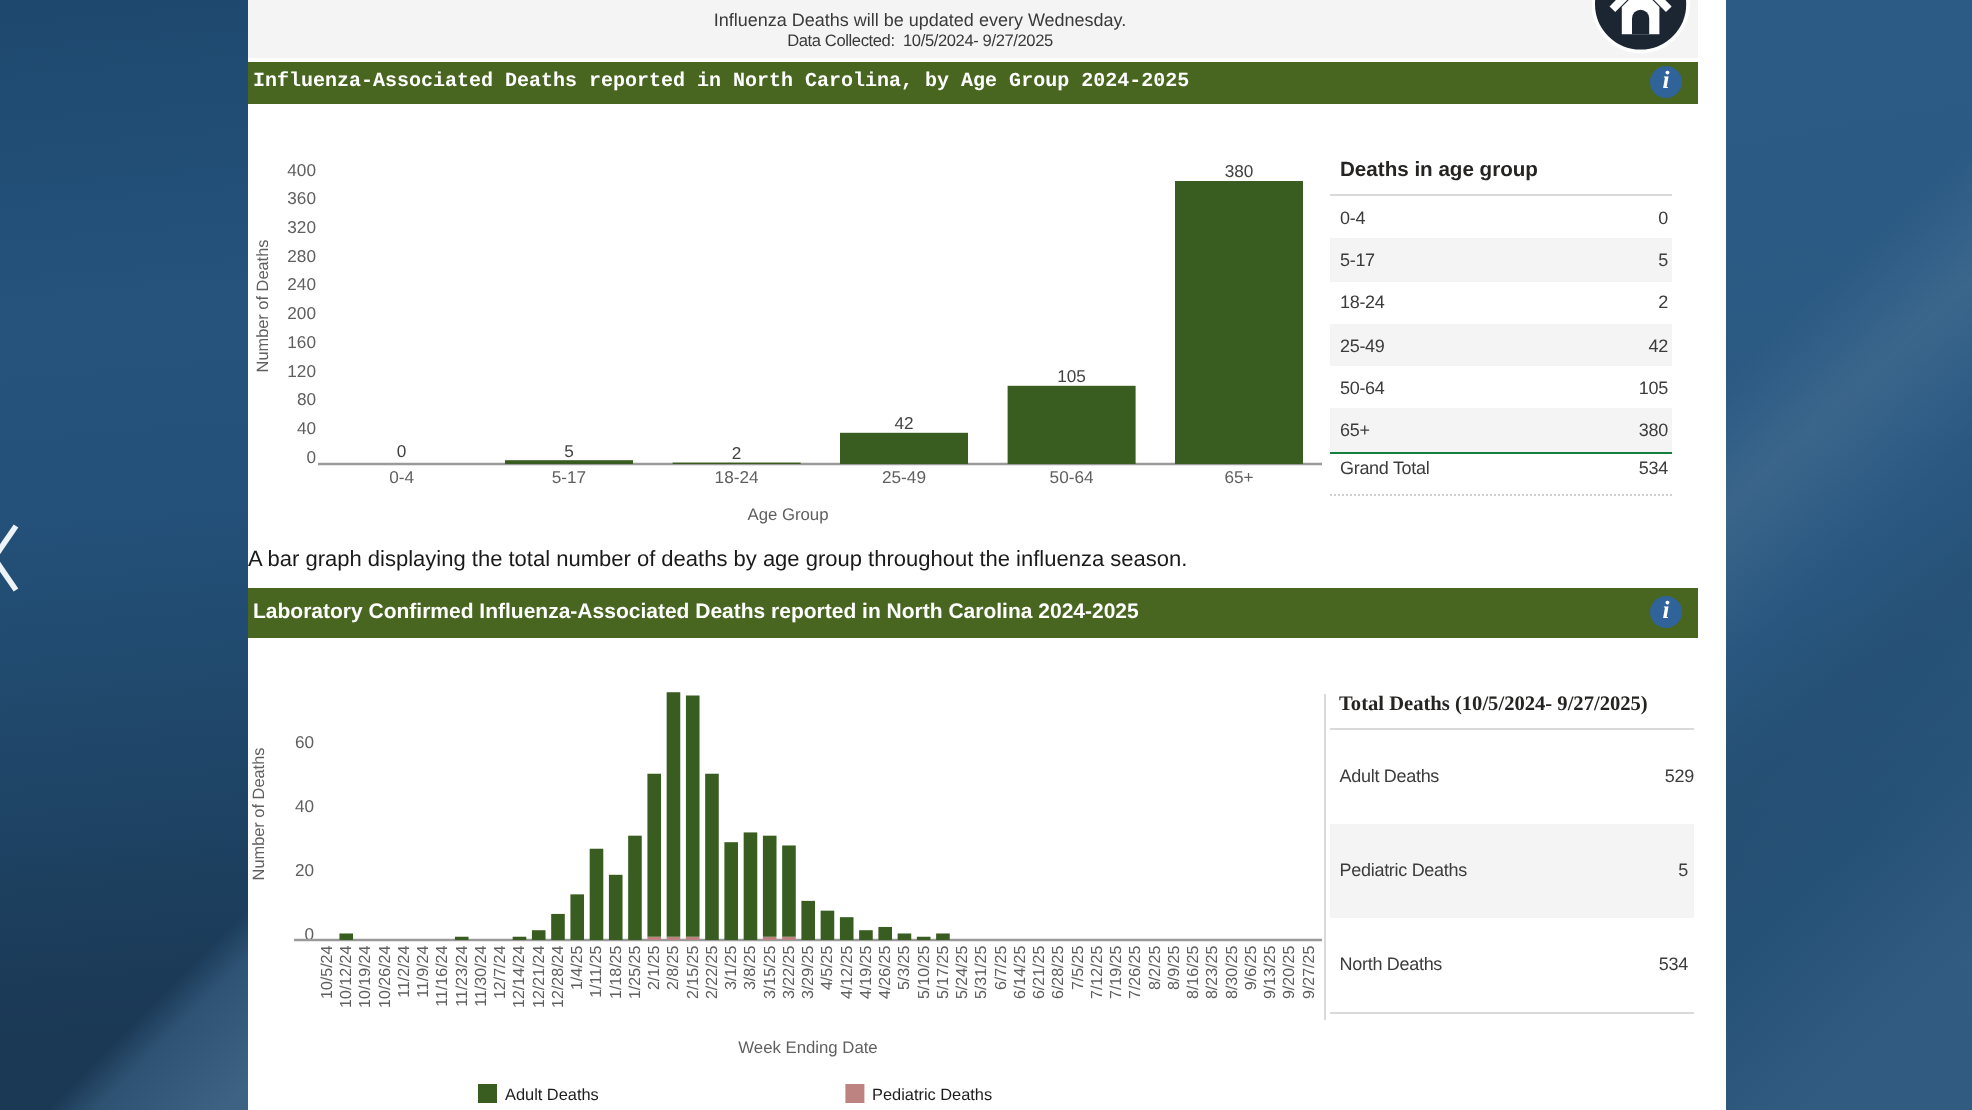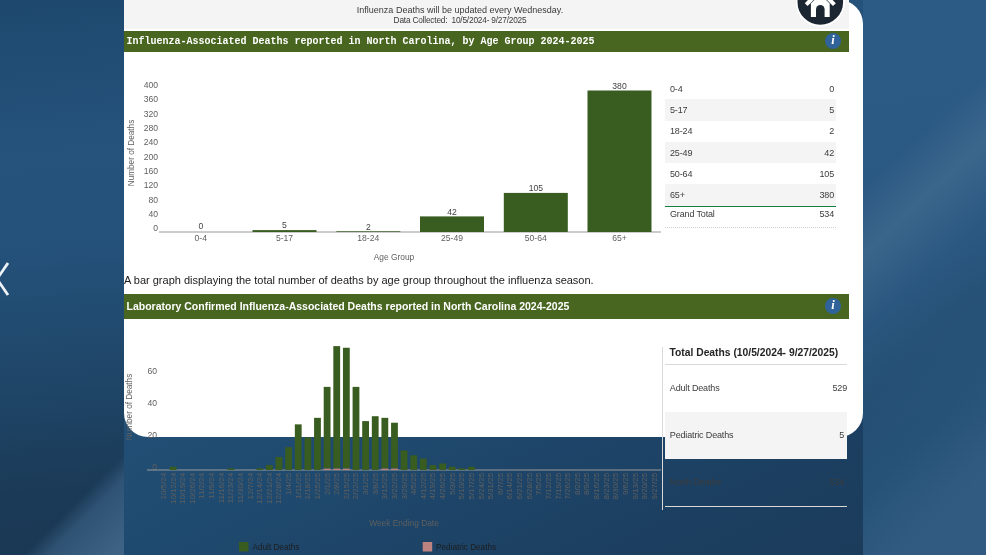--- a/index.html
+++ b/index.html
@@ -1,18 +1,18 @@
 <!DOCTYPE html>
 <html><head><meta charset="utf-8"><style>
 html,body{margin:0;padding:0;width:986px;height:555px;overflow:hidden;font-family:"Liberation Sans",sans-serif;}
 #bg{position:absolute;left:0;top:0;width:986px;height:555px;background:linear-gradient(155deg,#20496d 0%,#275680 22%,#24527a 40%,#1f4a6f 60%,#1c4062 80%,#1b3a58 100%);}
 #bgr{position:absolute;left:863px;top:0;width:123px;height:555px;background:linear-gradient(137deg,rgba(255,255,255,0) 28%,rgba(255,255,255,0.08) 38%,rgba(255,255,255,0) 50%,rgba(0,0,0,0.06) 60%,rgba(0,0,0,0.02) 72%,rgba(255,255,255,0.05) 88%),linear-gradient(170deg,#2c5c86 0%,#2a5881 45%,#275379 75%,#26527a 100%);}
 #bgl{position:absolute;left:0;top:0;width:124px;height:555px;background:linear-gradient(175deg,#1e486e 0%,#25537c 28%,#24517a 45%,#1f4668 68%,#1b3a57 88%,#1a3853 100%);}
 #bglw{position:absolute;left:0;top:455px;width:124px;height:100px;background:linear-gradient(135deg,rgba(80,124,165,0) 55%,rgba(80,124,165,0.38) 66%,rgba(96,140,180,0.5) 95%);}
-#panel{position:absolute;left:124px;top:0;width:739px;height:437px;background:#fff;border-radius:24px;}
+#panel{position:absolute;left:124px;top:0;width:739px;height:555px;background:#fff;}
 .gbar{position:absolute;left:0;width:725px;background:#486620;color:#fff;font-weight:bold;font-size:10px;}
 </style></head>
 <body>
 <div id="bg"></div>
 <div id="bgl"></div>
 <div id="bglw"></div>
 <div id="bgr"></div>
 <svg style="position:absolute;left:0;top:257px;" width="14" height="44" viewBox="0 0 14 44">
 <path d="M8 6 L-14 38" stroke="#eef3f8" stroke-width="2.8"></path>
 <path d="M-14 6 L8 38" stroke="#eef3f8" stroke-width="2.8"></path>
@@ -154,20 +154,21 @@
       <text x="520.70" y="182.8" text-anchor="end" dominant-baseline="central" font-size="8" fill="#5f5f5f" transform="rotate(-90 520.70 182.8)">9/20/25</text>
       <text x="530.32" y="182.8" text-anchor="end" dominant-baseline="central" font-size="8" fill="#5f5f5f" transform="rotate(-90 530.32 182.8)">9/27/25</text>
 <text x="280" y="236.4" text-anchor="middle" font-size="8.4" fill="#5f5f5f">Week Ending Date</text>
 <rect x="115" y="252" width="9.5" height="9.5" fill="#395c20"></rect>
 <text x="128.5" y="260.2" font-size="8.2" fill="#1d1d1d">Adult Deaths</text>
 <rect x="298.7" y="252" width="9.5" height="9.5" fill="#bd8380"></rect>
 <text x="312" y="260.2" font-size="8.2" fill="#1d1d1d">Pediatric Deaths</text>
 </svg>
 <div style="position:absolute;left:537.5px;top:347px;width:1px;height:163px;background:#d9d9d9;"></div>
 <div style="position:absolute;left:541px;top:78px;width:171px;font-size:9px;letter-spacing:-0.15px;color:#3c3c3c;">
+      <div style="font-size:10.3px;letter-spacing:0;font-weight:bold;color:#252423;padding-left:5px;height:19px;line-height:16px;border-bottom:1px solid #d9d9d9;white-space:nowrap;">Deaths in age group</div>
       <div style="height:21.3px;position:relative;">
         <span style="position:absolute;left:5px;top:50%;transform:translateY(-50%);">0-4</span>
         <span style="position:absolute;right:2px;top:50%;transform:translateY(-50%);">0</span>
       </div>
       <div style="height:21.3px;background:#f4f4f4;position:relative;">
         <span style="position:absolute;left:5px;top:50%;transform:translateY(-50%);">5-17</span>
         <span style="position:absolute;right:2px;top:50%;transform:translateY(-50%);">5</span>
       </div>
       <div style="height:21.3px;position:relative;">
         <span style="position:absolute;left:5px;top:50%;transform:translateY(-50%);">18-24</span>
@@ -184,21 +185,21 @@
       <div style="height:21.3px;background:#f4f4f4;position:relative;">
         <span style="position:absolute;left:5px;top:50%;transform:translateY(-50%);">65+</span>
         <span style="position:absolute;right:2px;top:50%;transform:translateY(-50%);">380</span>
       </div>
       <div style="height:20px;position:relative;border-top:1px solid #15803d;border-bottom:1px dotted #cfcfcf;">
         <span style="position:absolute;left:5px;top:2.2px;">Grand Total</span>
         <span style="position:absolute;right:2px;top:2.2px;">534</span>
       </div>
     </div>
 <div style="position:absolute;left:540.5px;top:345px;width:182.5px;font-size:9px;letter-spacing:-0.15px;color:#3c3c3c;">
-      <div style="font-size:10.3px;letter-spacing:0;font-weight:bold;color:#252423;padding-left:5px;height:18.5px;line-height:15px;border-bottom:1px solid #d9d9d9;white-space:nowrap;">Total Deaths (10/5/2024- 9/27/2025)</div>
+      <div style="font-size:10.3px;letter-spacing:0;font-weight:bold;color:#252423;padding-left:5px;height:18.5px;line-height:15px;border-bottom:1px solid #d9d9d9;white-space:nowrap;font-family:Liberation Serif, serif;">Total Deaths (10/5/2024- 9/27/2025)</div>
       <div style="height:47.1px;position:relative;">
         <span style="position:absolute;left:5.3px;top:50%;transform:translateY(-50%);">Adult Deaths</span>
         <span style="position:absolute;right:0;top:50%;transform:translateY(-50%);">529</span>
       </div>
       <div style="height:47.1px;background:#f4f4f4;position:relative;">
         <span style="position:absolute;left:5.3px;top:50%;transform:translateY(-50%);">Pediatric Deaths</span>
         <span style="position:absolute;right:3px;top:50%;transform:translateY(-50%);">5</span>
       </div>
       <div style="height:47.1px;position:relative;">
         <span style="position:absolute;left:5.3px;top:50%;transform:translateY(-50%);">North Deaths</span>

